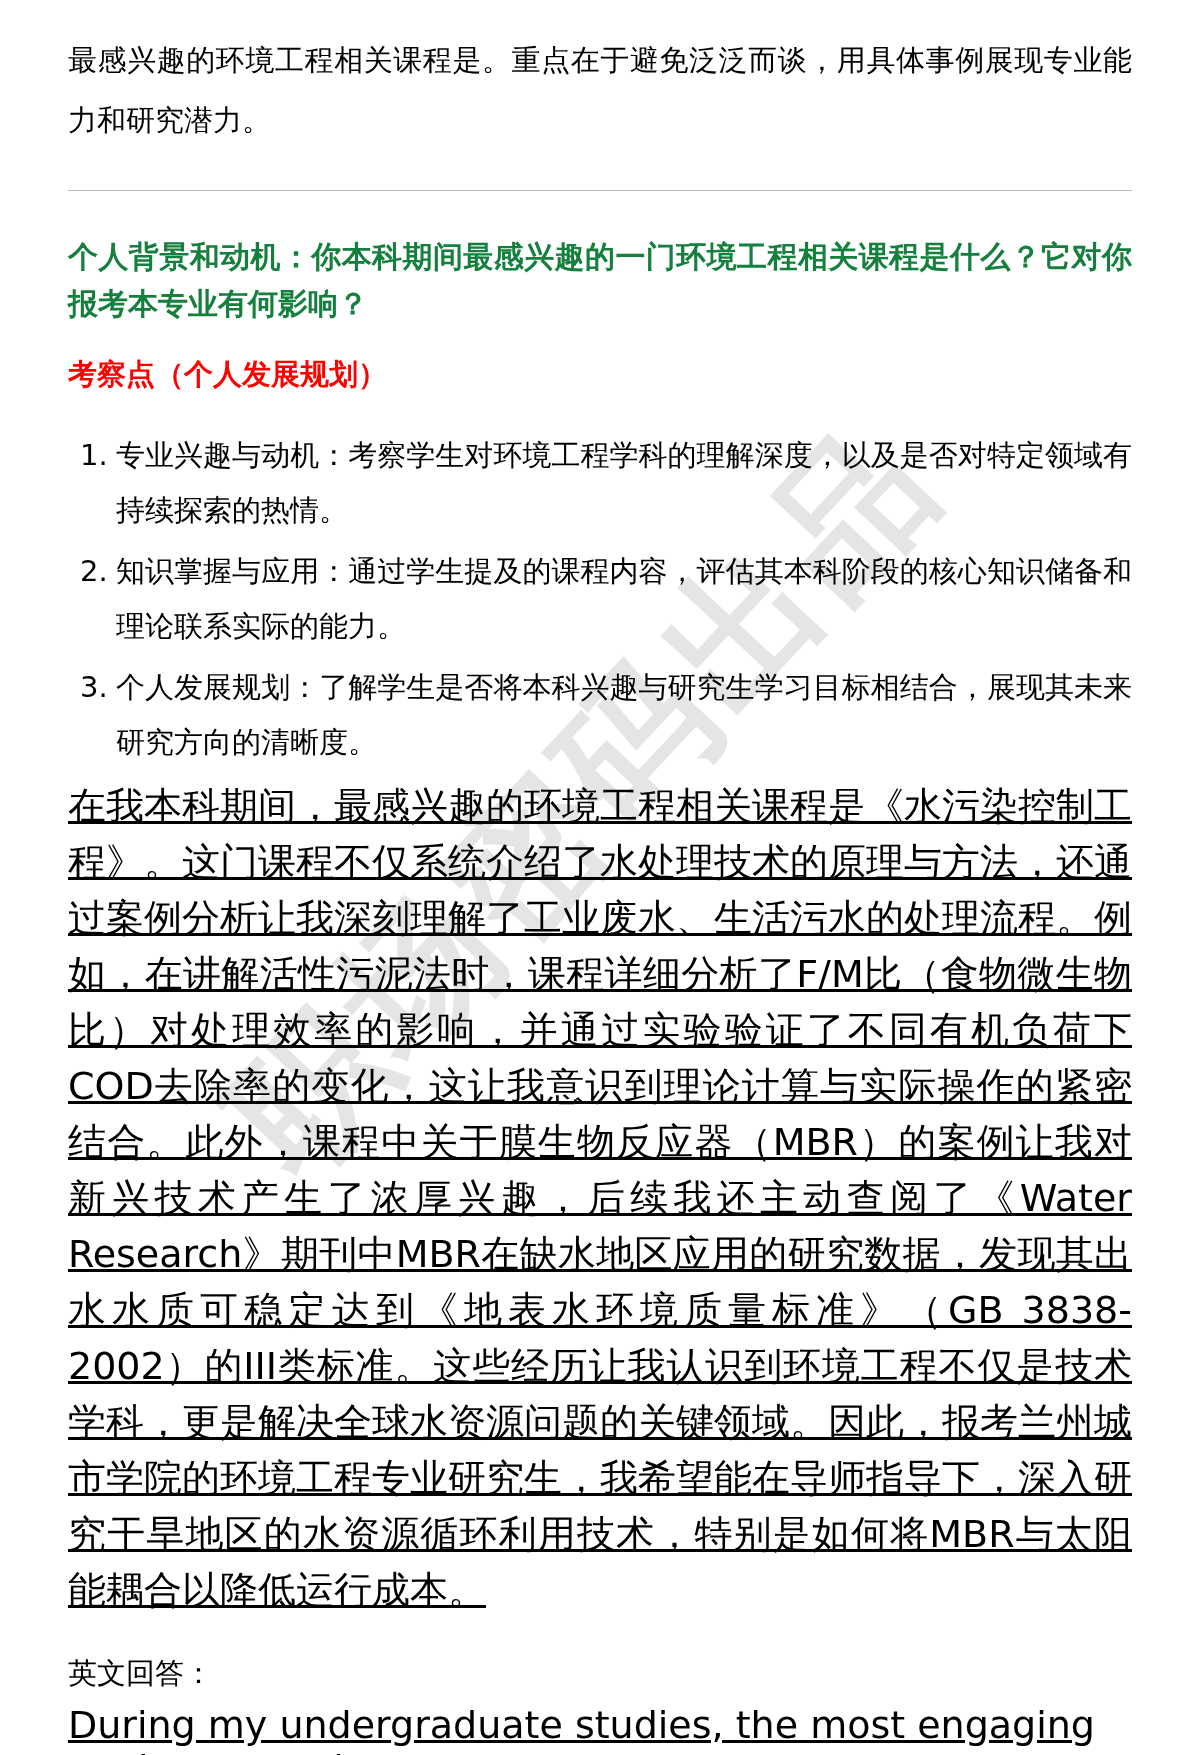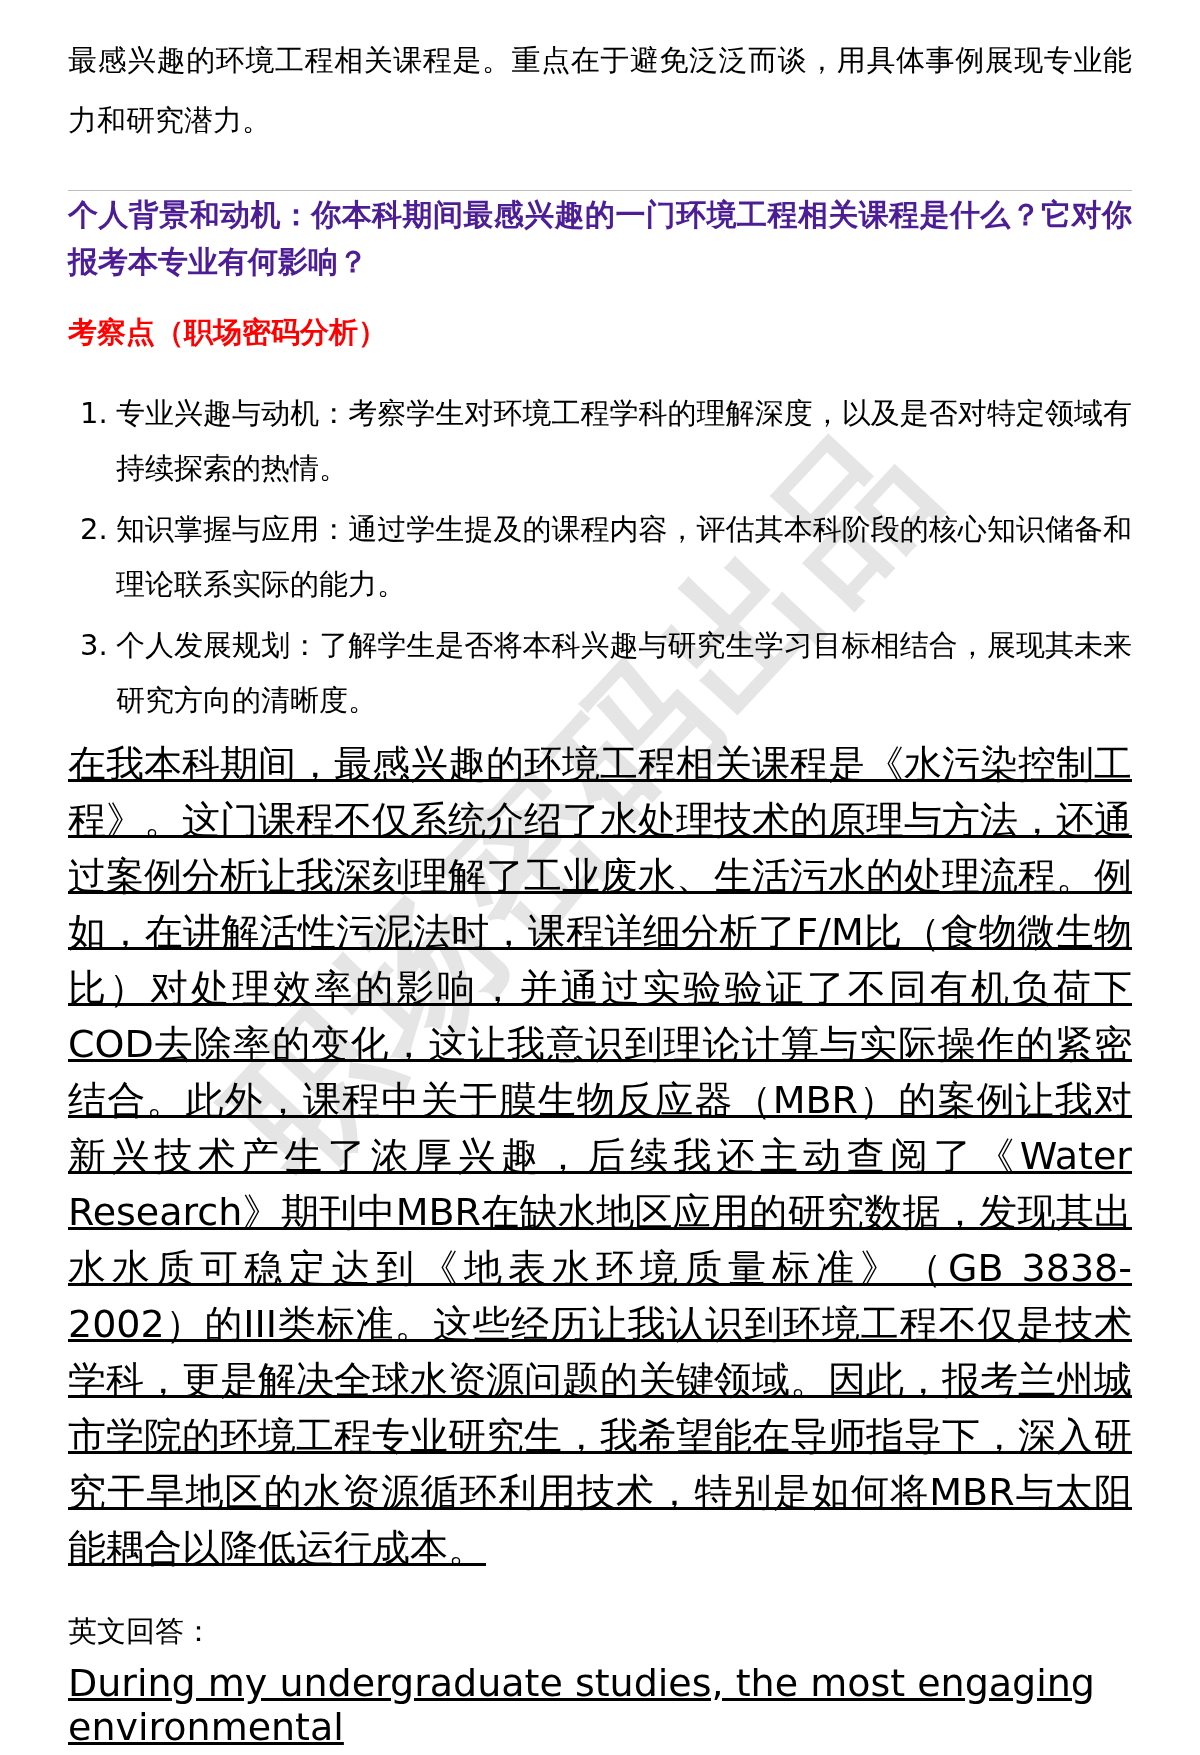--- a/index.html
+++ b/index.html
@@ -40,21 +40,22 @@
     line-height: 60px;
     text-align: justify;
   }
   .divider {
     border: none;
     border-top: 1px solid #bdbdbd;
     margin-top: 40px;
     height: 0;
   }
   .question-title {
-    color: #4c1d95;
+    margin-top: 42px;
+    color: #15803d;
     font-size: 30px;
     font-weight: 700;
     line-height: 47px;
     text-align: justify;
   }
   .question-subtitle {
     margin-top: 24px;
     color: #ff0000;
     font-size: 29px;
     font-weight: 700;
@@ -113,21 +114,21 @@
   <div class="watermark">职场密码出品</div>
 
   <div class="content">
 
     <p class="intro">最感兴趣的环境工程相关课程是。重点在于避免泛泛而谈，用具体事例展现专业能力和研究潜力。</p>
 
     <hr class="divider">
 
     <h2 class="question-title">个人背景和动机：你本科期间最感兴趣的一门环境工程相关课程是什么？它对你报考本专业有何影响？</h2>
 
-    <h3 class="question-subtitle">考察点（职场密码分析）</h3>
+    <h3 class="question-subtitle">考察点（个人发展规划）</h3>
 
     <ol class="points">
       <li class="point">
         <span class="point-num">1.</span>
         <span class="point-text">专业兴趣与动机：考察学生对环境工程学科的理解深度，以及是否对特定领域有持续探索的热情。</span>
       </li>
       <li class="point">
         <span class="point-num">2.</span>
         <span class="point-text">知识掌握与应用：通过学生提及的课程内容，评估其本科阶段的核心知识储备和理论联系实际的能力。</span>
       </li>

